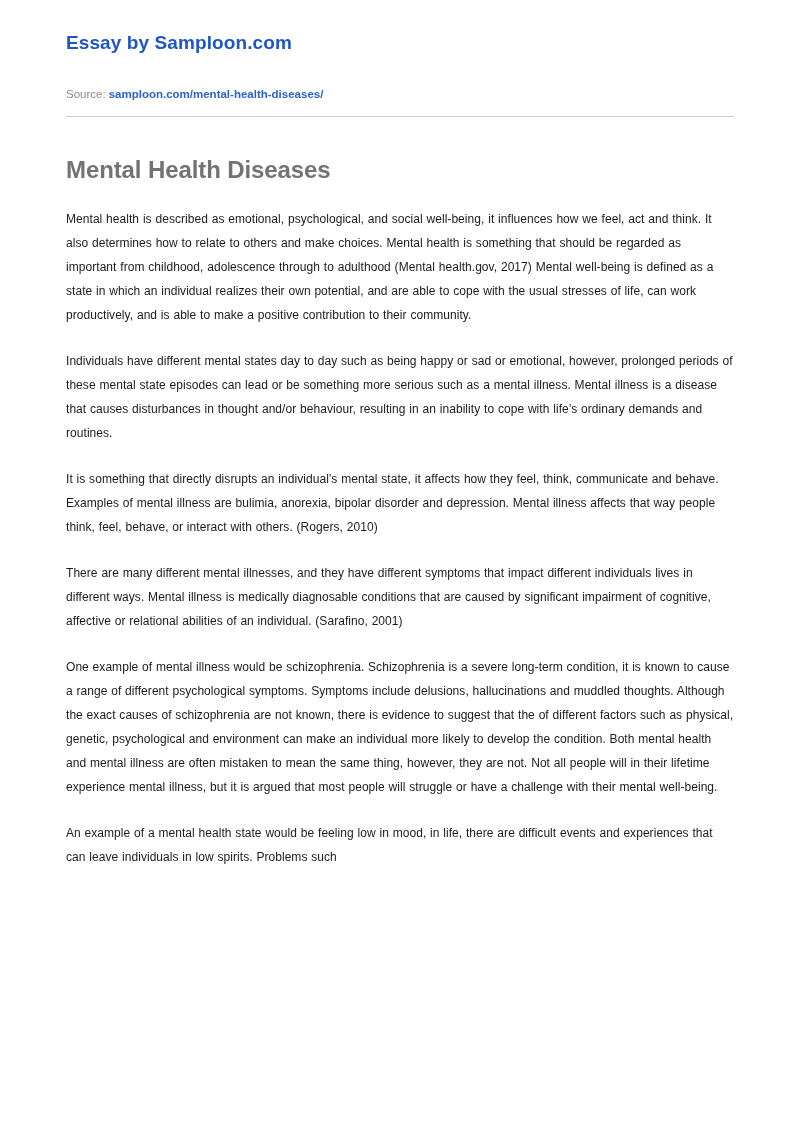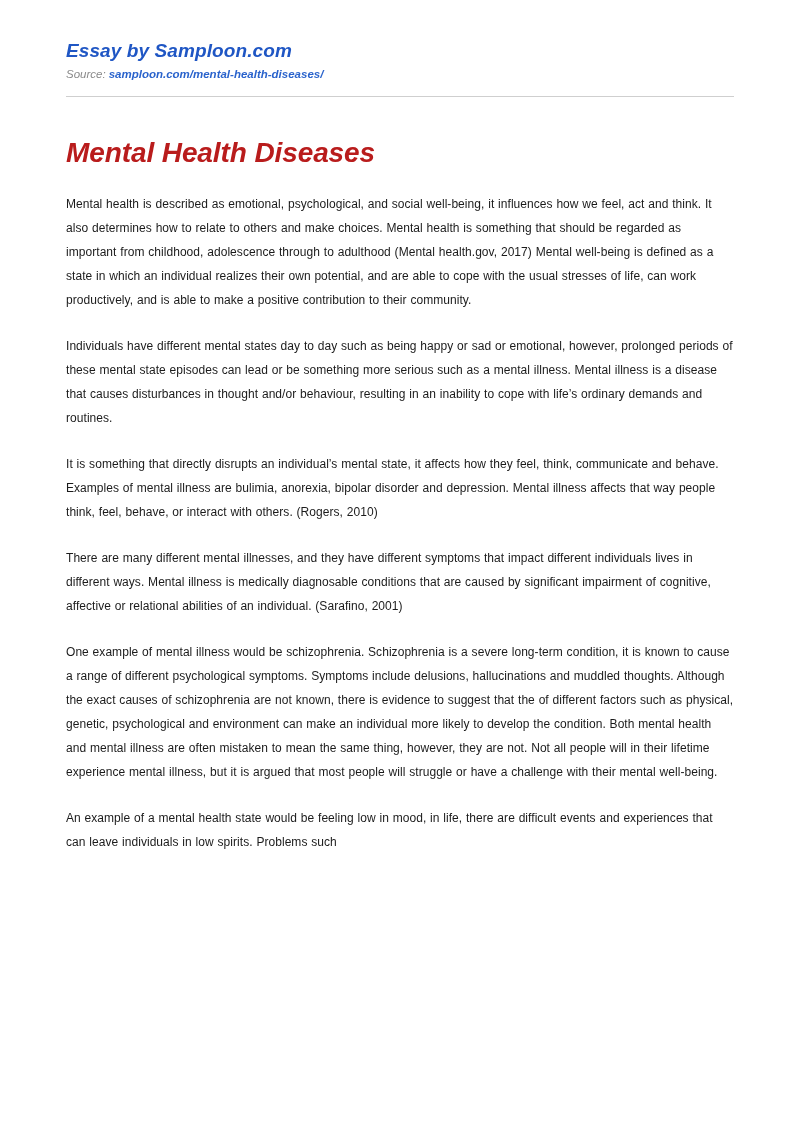--- a/index.html
+++ b/index.html
@@ -17,36 +17,35 @@
 
   .page {
     position: relative;
     width: 800px;
     height: 1140px;
     box-sizing: border-box;
   }
 
   
   .site-header {
-    padding: 40px 66px 0 66px;
-    font-style: italic;
+    padding: 32px 66px 0 66px;
   }
 
   .brand {
     font-size: 19px;
     font-weight: bold;
     color: #1f56c4;
     letter-spacing: 0.1px;
     line-height: 1.2;
     margin: 0;
     display: block;
   }
 
   .source-line {
-    margin-top: 4px;
+    margin-top: 32px;
     font-size: 11.5px;
     line-height: 1.3;
     color: #8a8a8a;
     display: block;
     white-space: nowrap;
   }
 
   .source-label {
     color: #8a8a8a;
   }
@@ -67,27 +66,26 @@
   }
 
   
   .article {
     padding: 0 66px;
     box-sizing: border-box;
     width: 800px;
   }
 
   .article-title {
-    font-size: 28px;
+    font-size: 24px;
     font-weight: bold;
-    color: #b91c1c;
+    color: #737373;
     margin: 38px 0 0 0;
     line-height: 1.25;
     letter-spacing: -0.1px;
-    font-style: italic;
   }
 
   .article-body {
     margin-top: 22px;
     width: 668px;
   }
 
   .paragraph {
     font-size: 12px;
     line-height: 24px;

